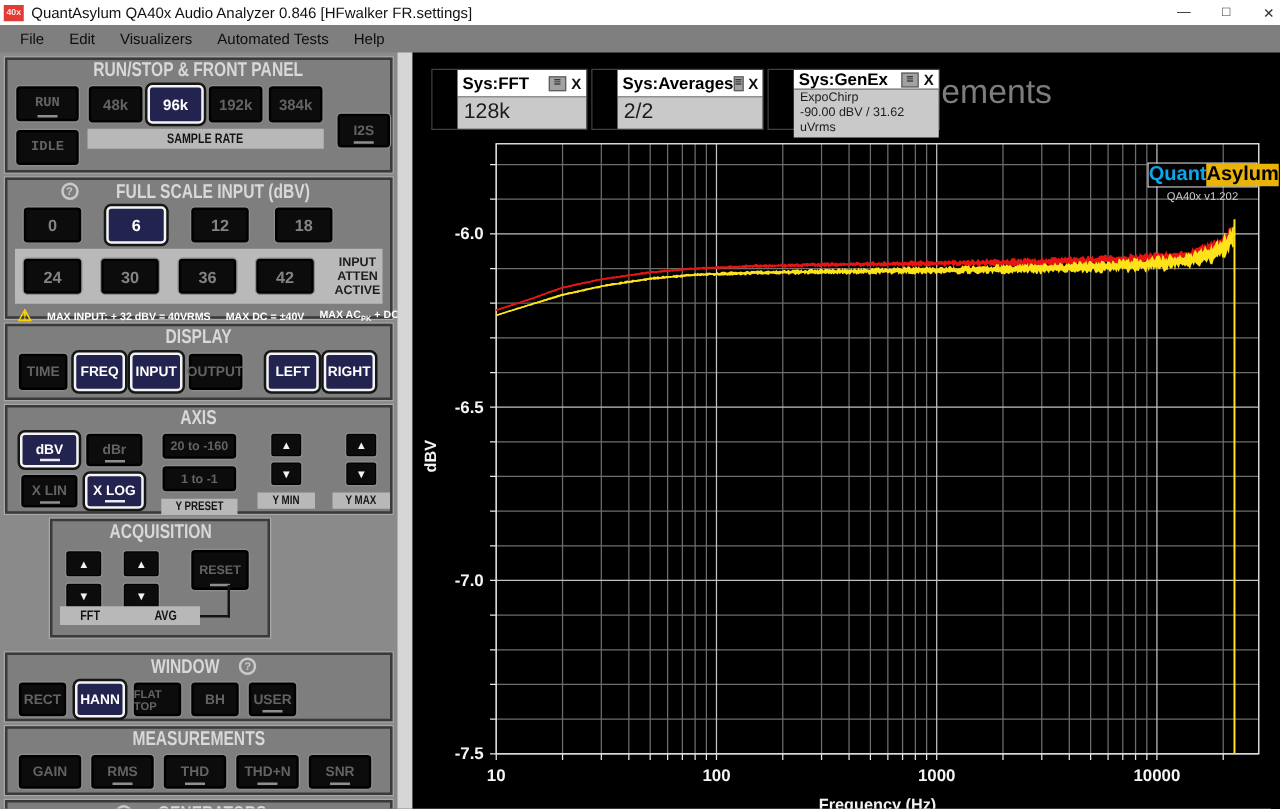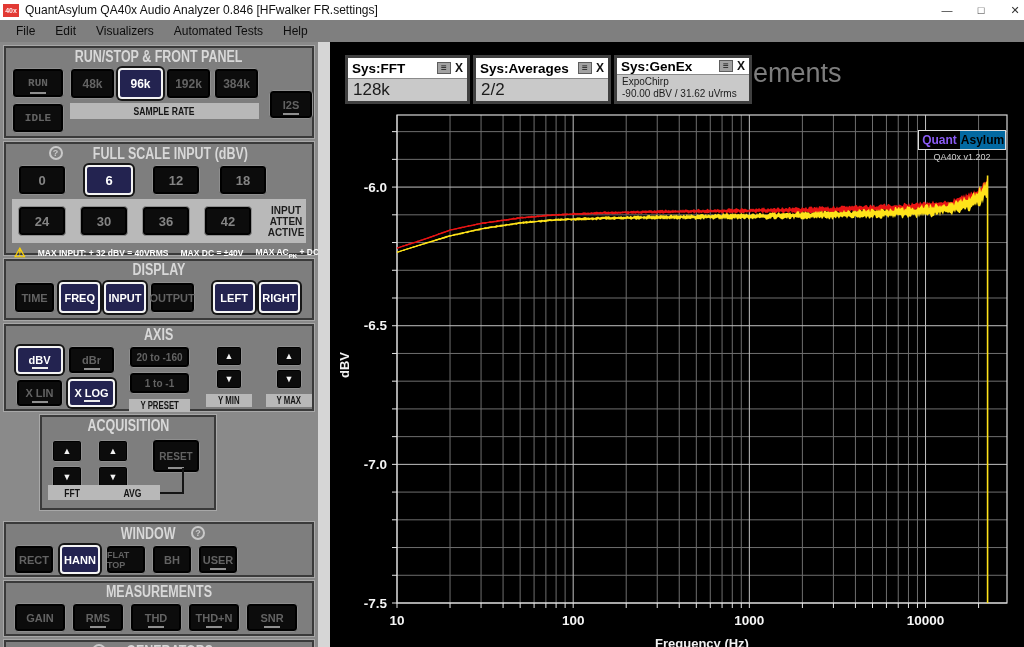--- a/index.html
+++ b/index.html
@@ -112,40 +112,40 @@
   .meas-row { display:flex; gap:6px; padding:3px 0 0 8px; }
   .meas-row .btn { width:52px; height:29px; }
   .fs9 { font-size:9px; }
 
   
   .chart-area { position:absolute; left:330px; top:42px; width:694px; height:605px;
                 background:#000; }
   #plot-svg { position:absolute; left:0; top:0; z-index:0; }
   .watermark { position:absolute; left:423px; top:16px; font-size:27px; color:#7d7d7d;
                z-index:1; white-space:nowrap; }
-  .sys-panel { position:absolute; top:13px; z-index:2; border:3px solid #404040;
-               display:flex; flex-direction:column; height:49px; }
+  .sys-panel { position:absolute; top:13px; z-index:2; border:1px solid #404040;
+               display:flex; flex-direction:column; height:49px;padding-left:20px; }
   .sys-head { background:#fff; height:21px; display:flex; align-items:center; padding:0 4px; }
   .sys-title { font-weight:bold; font-size:13.5px; color:#000; flex:1; }
   .sys-menu { width:14px; height:12px; background:#a2a2a2; border:1px solid #5d5d5d;
               color:#111; font-size:10px; line-height:10px; text-align:center; }
   .sys-close { font-weight:bold; font-size:12px; color:#111; margin-left:4px; }
   .sys-body { background:#c9c9c9; border-top:1px solid #8a8a8a; flex:1; padding:1px 5px;
               color:#1c1c1c; }
   .sys-value { font-size:17px; }
   .sys-line { font-size:10px; line-height:12px; }
   #panel-fft { left:15px;  width:125px; }
   #panel-avg { left:143px; width:138px; }
   #panel-gen { left:284px; width:138px; }
 
   .logo-box { position:absolute; left:588px; top:88px; z-index:2; width:88px; text-align:center; }
   .logo-badge { border:1px solid #ddd; display:flex; height:20px; }
-  .logo-quant { flex:1; background:#000; color:#8b5cf6; font-weight:bold; font-size:12px;
+  .logo-quant { flex:1; background:#000; color:#0ea5e9; font-weight:bold; font-size:16px;
                 display:flex; align-items:center; justify-content:center; }
-  .logo-asylum { flex:1.1; background:#0369a1; color:#000; font-weight:bold; font-size:12px;
+  .logo-asylum { flex:1.1; background:#eab308; color:#000; font-weight:bold; font-size:16px;
                  display:flex; align-items:center; justify-content:center; }
   .logo-version { color:#cfcfcf; font-size:9px; margin-top:2px; }
 
   .ylab { position:absolute; left:-15px; top:315px; width:60px; height:16px;
           transform:rotate(-90deg); color:#f2f2f2; font-weight:bold; font-size:13px;
           text-align:center; }
   .xlab { position:absolute; left:240px; top:594px; width:264px; text-align:center;
           color:#f2f2f2; font-weight:bold; font-size:13px; }
 </style>
 </head>

